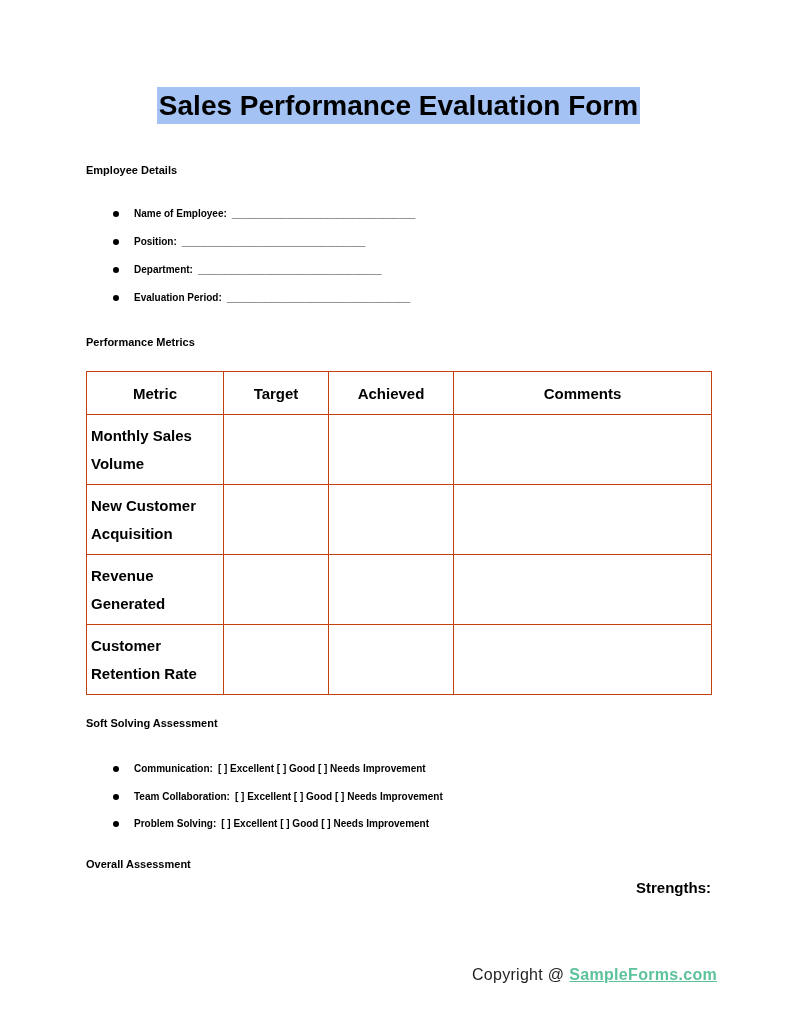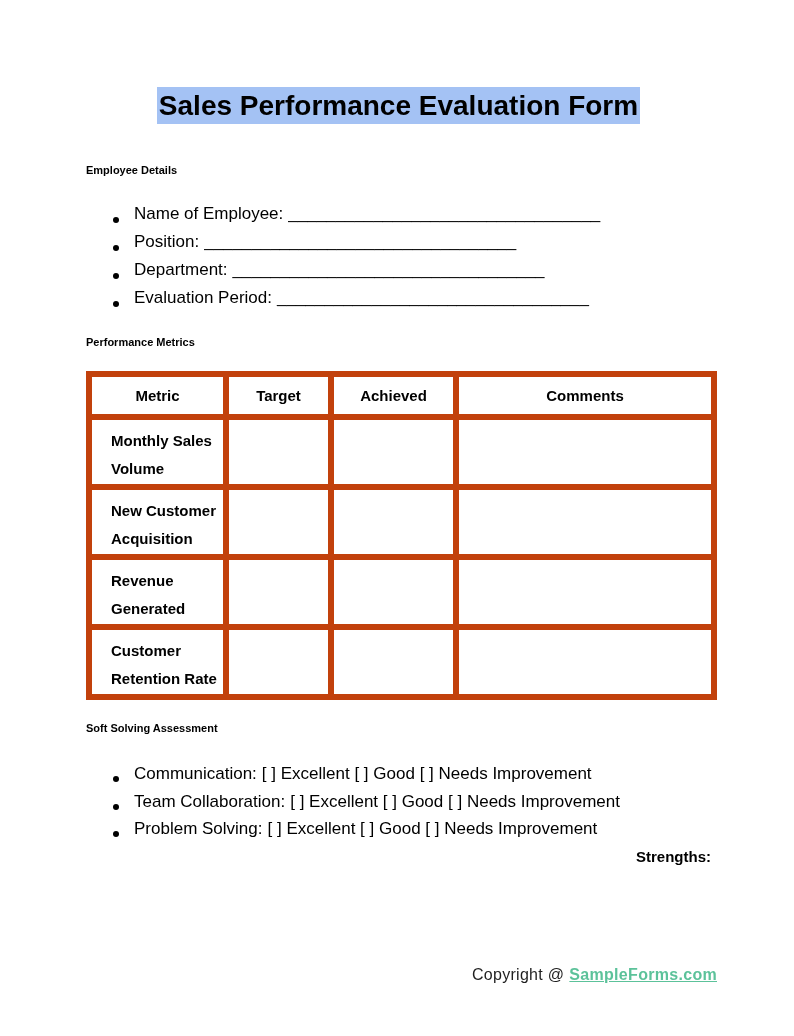--- a/index.html
+++ b/index.html
@@ -37,23 +37,23 @@
   #softskills-heading { margin-top: 18px; }
   #overall-heading { margin-top: 16px; }
   
   ul.bullets {
     list-style: none;
     margin: 20px 0 0 0;
     padding: 0 0 0 27px;
   }
   ul.bullets li {
     display: flex;
-    align-items: center;
-    font-size: 17px;
-    font-weight: 400;
+    align-items: flex-start;
+    font-size: 10px;
+    font-weight: 700;
     line-height: 28px;
     white-space: nowrap;
   }
   .dot {
     flex: none;
     width: 6px;
     height: 6px;
     border-radius: 50%;
     background: #000;
     margin: 11px 15px 0 0;
@@ -64,35 +64,35 @@
   table.metrics {
     margin-top: 19px;
     width: 625px;
     border-collapse: collapse;
     table-layout: fixed;
   }
   table.metrics col.c-metric   { width: 137px; }
   table.metrics col.c-target   { width: 105px; }
   table.metrics col.c-achieved { width: 125px; }
   table.metrics col.c-comments { width: 258px; }
-  table.metrics th, table.metrics td { border: 6px solid #c2410c; }
+  table.metrics th, table.metrics td { border: 1px solid #c2410c; }
   table.metrics th {
     height: 43px;
     font-size: 15px;
     font-weight: 700;
     text-align: center;
     vertical-align: middle;
   }
   table.metrics td {
     height: 70px;
     vertical-align: top;
     font-size: 15px;
     font-weight: 700;
     line-height: 28px;
-    padding: 7px 6px 0 19px;
+    padding: 7px 6px 0 4px;
   }
   
   #softskills-list { margin-top: 22px; }
   #softskills-list li { line-height: 27.5px; }
   
   .strengths-label {
     font-size: 15px;
     font-weight: 700;
     line-height: 27px;
     text-align: right;
@@ -216,19 +216,20 @@
       <span class="b-label">Team Collaboration:</span>
       <span>[ ] Excellent [ ] Good [ ] Needs Improvement</span>
     </li>
     <li>
       <span class="dot"></span>
       <span class="b-label">Problem Solving:</span>
       <span>[ ] Excellent [ ] Good [ ] Needs Improvement</span>
     </li>
   </ul>
 
+  <div class="section-heading" id="overall-heading">Overall Assessment</div>
   <div class="strengths-label">Strengths:</div>
 
   <div class="footer">
     <span class="copyright-prefix">Copyright @</span><span class="footer-link">SampleForms.com</span>
   </div>
 
 </div>
 
 </body></html>

